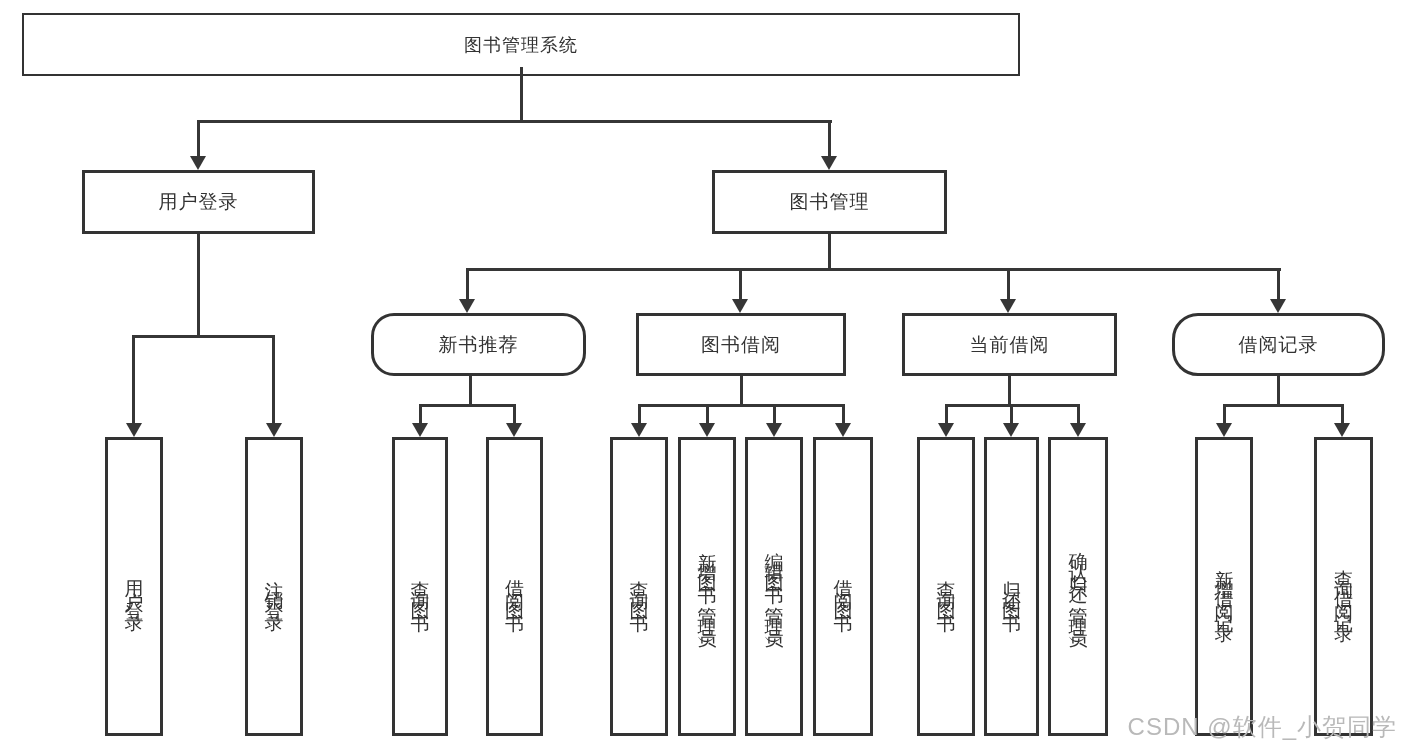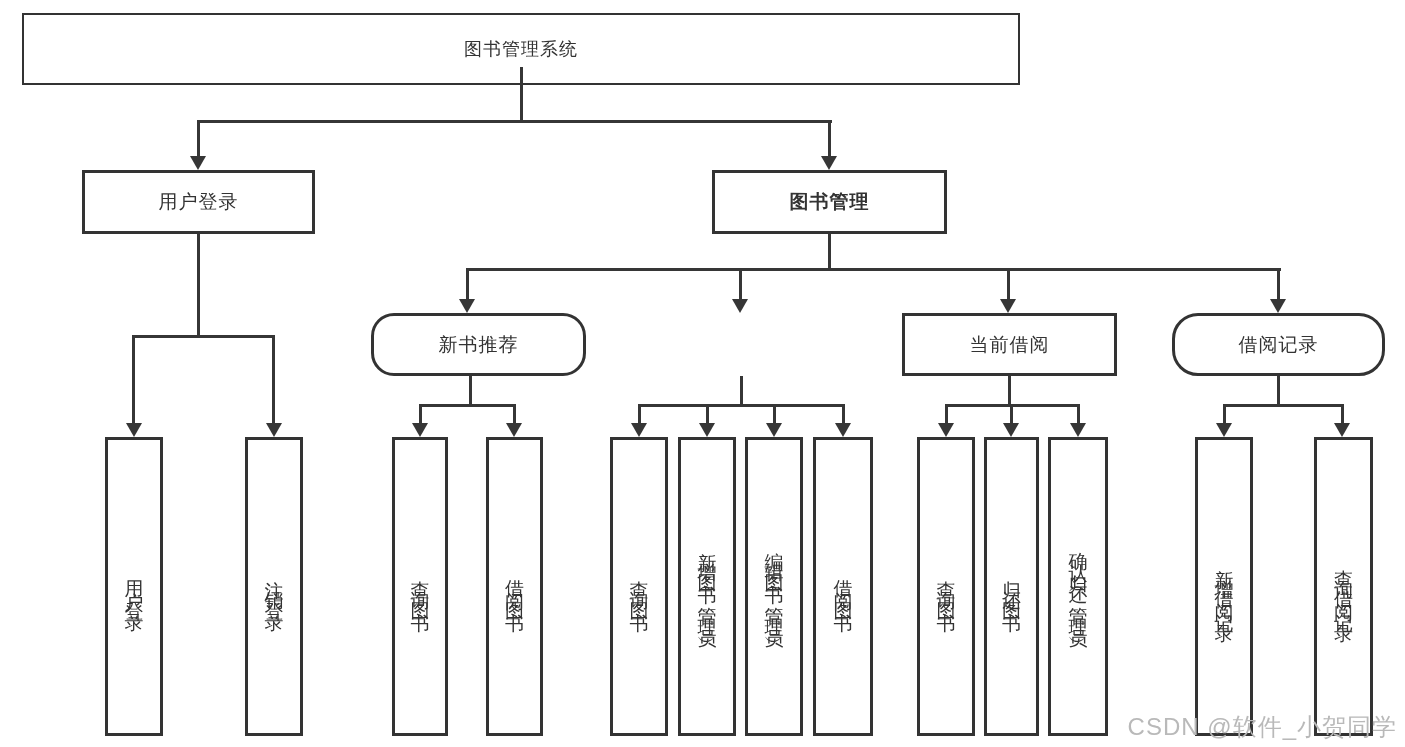--- a/index.html
+++ b/index.html
@@ -31,35 +31,35 @@
   .watermark{
     position:absolute;right:8px;bottom:4px;z-index:10;
     font-size:24px;color:#b9b9b9;letter-spacing:1px;
   }
 </style>
 </head>
 <body>
 
 <div class="canvas">
 
-  <div class="node root" style="left:22px;top:13px;width:998px;height:72px;">
+  <div class="node root" style="left:22px;top:13px;width:998px;height:63px;">
     <span>图书管理系统</span>
   </div>
 
   <div class="vline" style="left:520px;top:67px;height:53px;"></div>
   <div class="hline" style="left:197px;top:120px;width:635px;"></div>
   <div class="vline" style="left:197px;top:120px;height:38px;"></div>
   <div class="arrow" style="left:190px;top:156px;"></div>
   <div class="vline" style="left:828px;top:120px;height:38px;"></div>
   <div class="arrow" style="left:821px;top:156px;"></div>
 
   <div class="node" style="left:82px;top:170px;width:233px;height:64px;">
     <span>用户登录</span>
   </div>
-  <div class="node" style="left:712px;top:170px;width:235px;height:64px;font-weight:bold;">
+  <div class="node" style="left:712px;top:170px;width:235px;height:64px;">
     <span>图书管理</span>
   </div>
 
   <div class="vline" style="left:197px;top:234px;height:103px;"></div>
   <div class="hline" style="left:132px;top:335px;width:143px;"></div>
   <div class="vline" style="left:132px;top:335px;height:89px;"></div>
   <div class="arrow" style="left:126px;top:423px;"></div>
   <div class="vline" style="left:272px;top:335px;height:89px;"></div>
   <div class="arrow" style="left:266px;top:423px;"></div>
 
@@ -69,20 +69,23 @@
   <div class="arrow" style="left:459px;top:299px;"></div>
   <div class="vline" style="left:739px;top:268px;height:33px;"></div>
   <div class="arrow" style="left:732px;top:299px;"></div>
   <div class="vline" style="left:1007px;top:268px;height:33px;"></div>
   <div class="arrow" style="left:1000px;top:299px;"></div>
   <div class="vline" style="left:1277px;top:268px;height:33px;"></div>
   <div class="arrow" style="left:1270px;top:299px;"></div>
 
   <div class="node" style="left:371px;top:313px;width:215px;height:63px;border-radius:23px;">
     <span>新书推荐</span>
+  </div>
+  <div class="node" style="left:636px;top:313px;width:210px;height:63px;">
+    <span>图书借阅</span>
   </div>
   <div class="node" style="left:902px;top:313px;width:215px;height:63px;">
     <span>当前借阅</span>
   </div>
   <div class="node" style="left:1172px;top:313px;width:213px;height:63px;border-radius:26px;">
     <span>借阅记录</span>
   </div>
 
   <div class="vline" style="left:469px;top:376px;height:30px;"></div>
   <div class="hline" style="left:419px;top:404px;width:97px;"></div>

